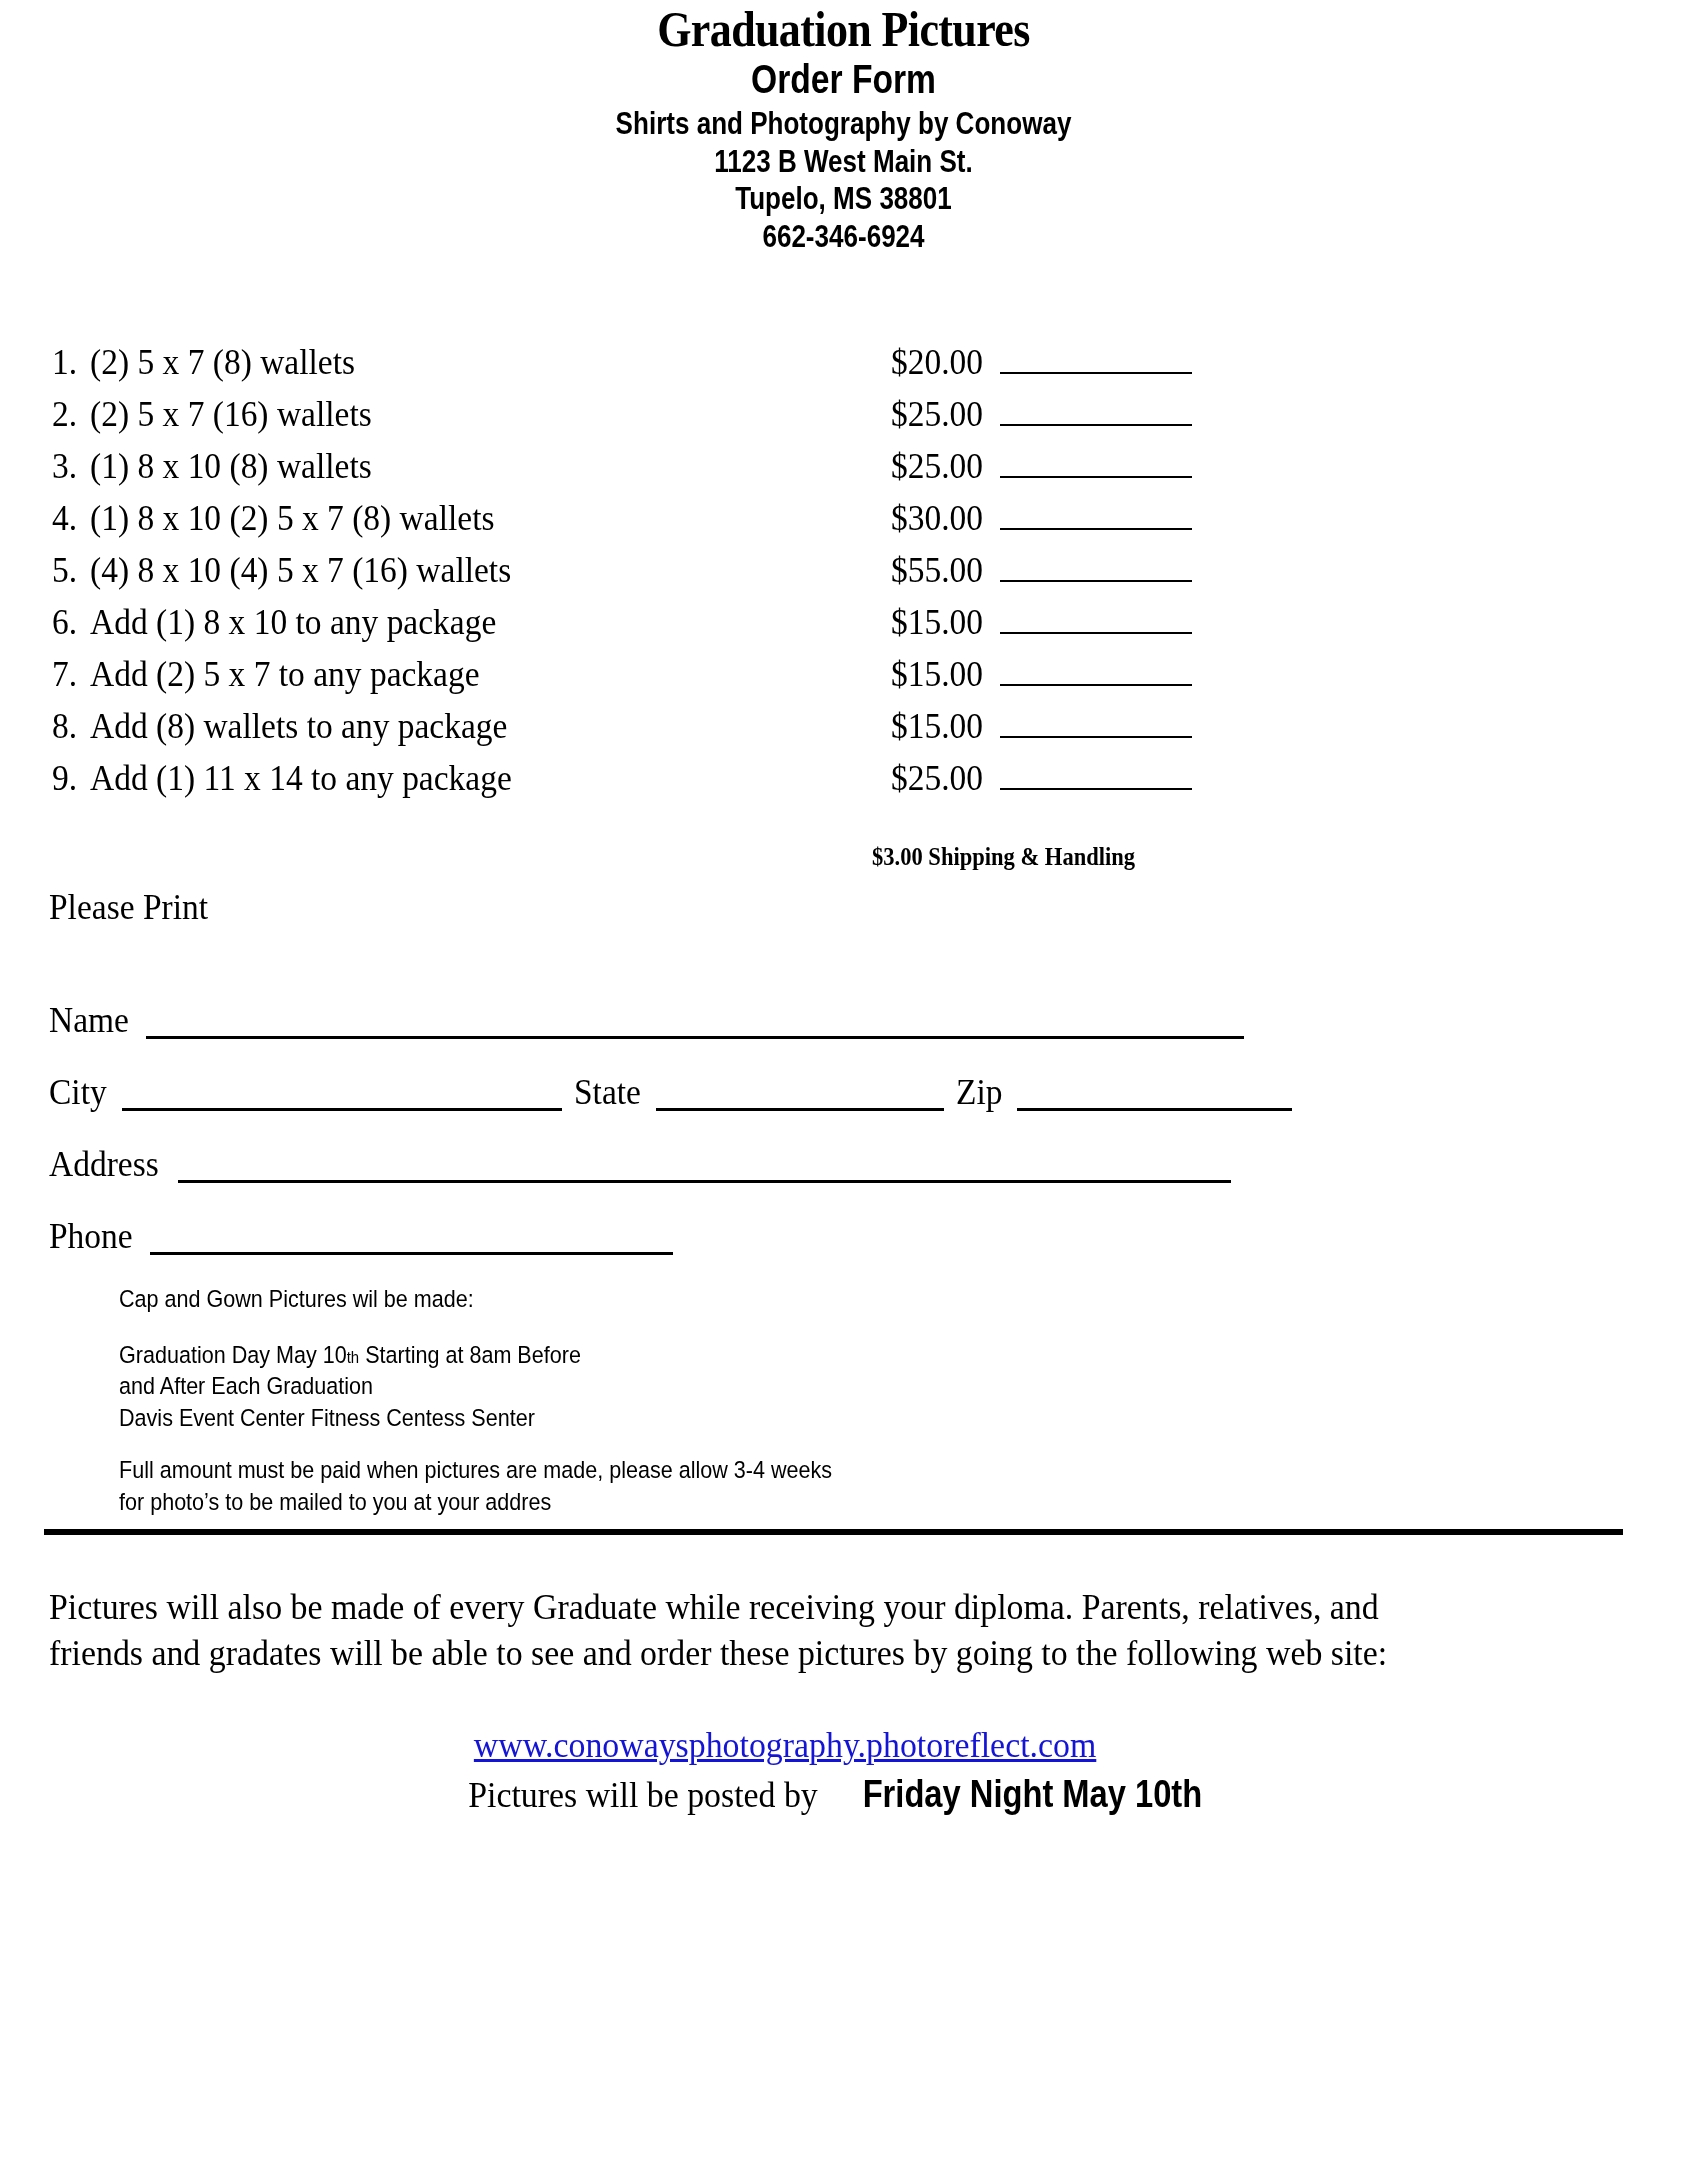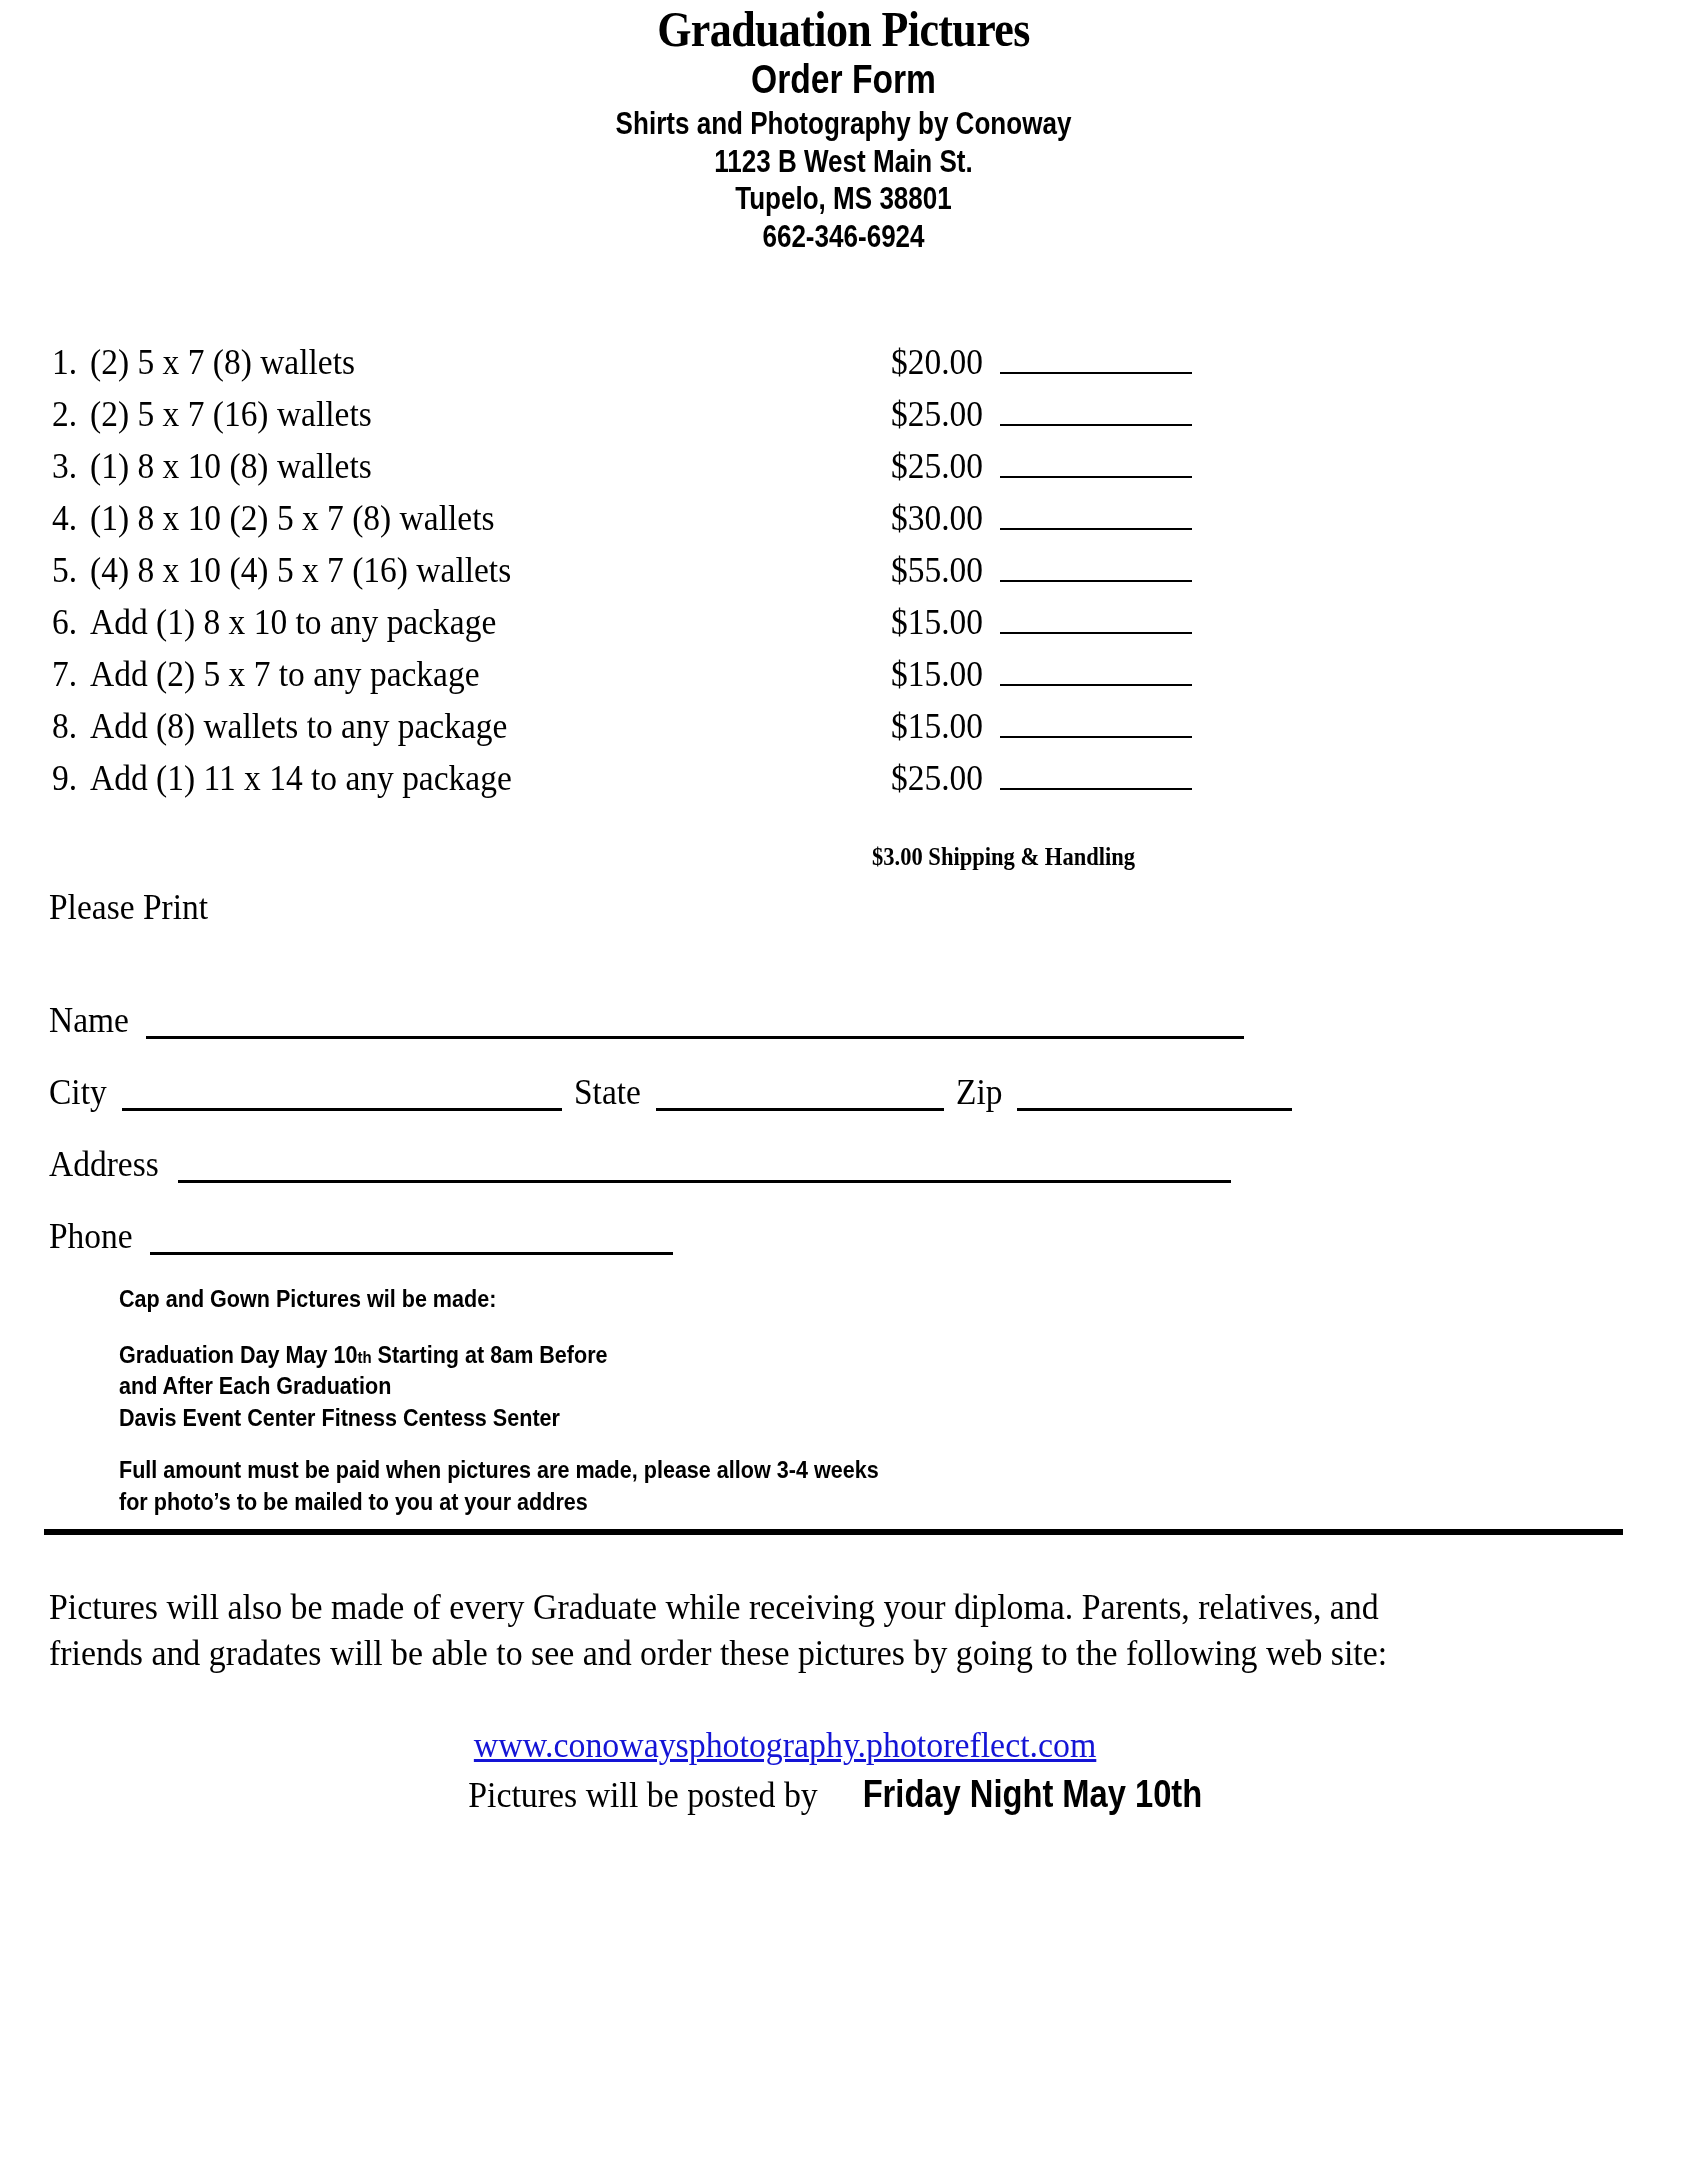--- a/index.html
+++ b/index.html
@@ -149,21 +149,21 @@
   .rule-city   { width: 440px; }
   .rule-state  { width: 288px; }
   .rule-zip    { width: 275px; }
   .rule-phone  { width: 523px; }
 
   
   .notice {
     margin-top: 5.3px;
     padding-left: 119px;
     font-family: "Liberation Sans", sans-serif;
-    font-weight: bold;
+    font-weight: normal;
   }
   .notice-line {
     font-size: 24.5px;
     line-height: 1.28;
     transform: scaleX(0.88);
     transform-origin: left center;
     white-space: nowrap;
   }
   .notice-gap { height: 25px; }
   .notice-gap2 { height: 21px; }

